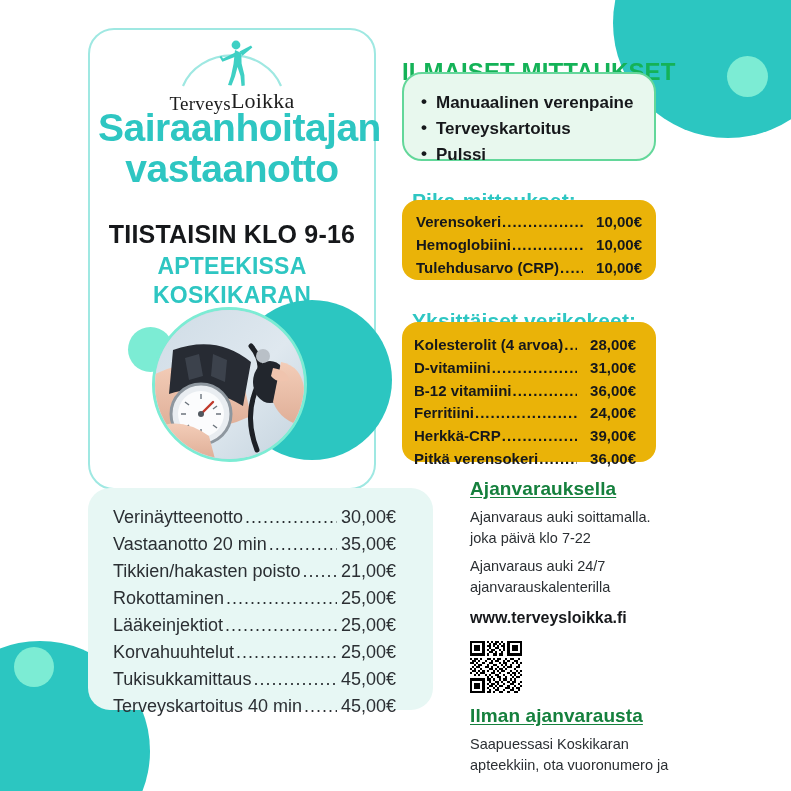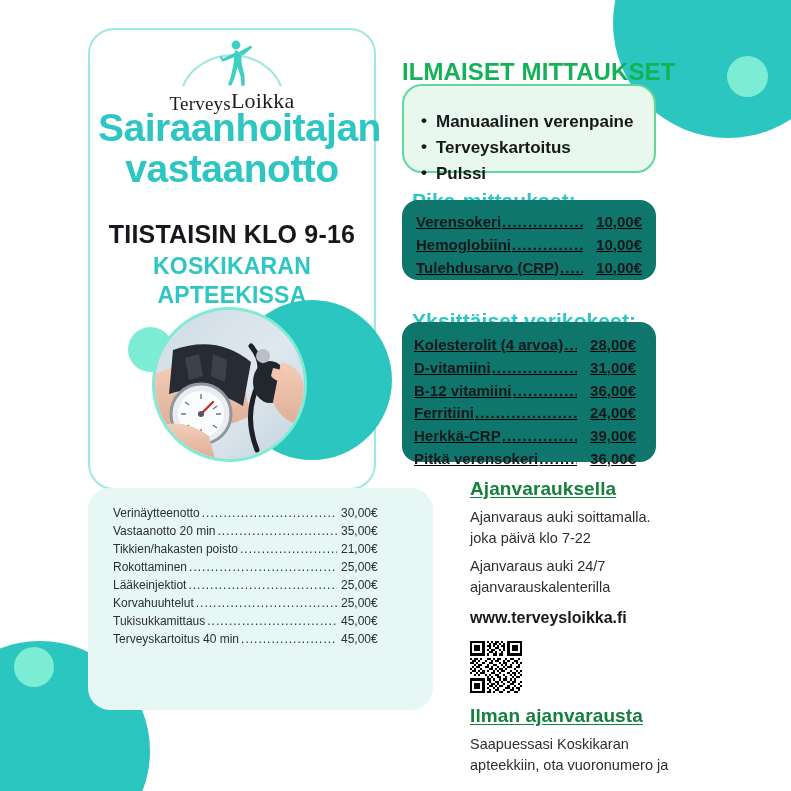--- a/index.html
+++ b/index.html
@@ -177,24 +177,23 @@
   }
   .box-green {
     position: absolute;
     border: 2px solid #63d79a;
     background: #e8f8ee;
     border-radius: 20px;
     box-sizing: border-box;
   }
   .box-mint {
     position: absolute;
-    background: #0f766e;
+    background: #eab308;
     border-radius: 16px;
     box-sizing: border-box;
-    text-decoration: underline;
   }
   .bullets {
     margin: 0;
     padding: 0 10px 0 32px;
     list-style: none;
   }
   .bullets li {
     position: relative;
     font-size: 17px;
     font-weight: bold;
@@ -242,21 +241,21 @@
     width: 345px;
     height: 222px;
     background: #e7f7f4;
     border-radius: 22px;
     box-sizing: border-box;
     padding: 16px 22px 0 25px;
   }
   .svc-row {
     display: flex;
     align-items: baseline;
-    font-size: 12px;
+    font-size: 18px;
     color: #2b2f33;
     line-height: 1.5;
   }
   .svc-row .nm { white-space: nowrap; }
   .svc-row .dots {
     flex: 1;
     overflow: hidden;
     white-space: nowrap;
     letter-spacing: 1px;
     margin: 0 4px 0 2px;
@@ -331,22 +330,22 @@
     </div>
 
     <div class="hero-title">
       <div>Sairaanhoitajan</div>
       <div>vastaanotto</div>
     </div>
 
     <div class="hero-sub-black">TIISTAISIN KLO 9-16</div>
 
     <div class="hero-sub-teal">
+      <div>APTEEKISSA</div>
       <div>KOSKIKARAN</div>
-      <div>APTEEKISSA</div>
     </div>
   </div>
 
   <div class="photo-blob"></div>
   <div class="photo-dot"></div>
   <div class="photo-circle">
     <svg width="149" height="149" viewBox="0 0 149 149">
       <defs>
         <linearGradient id="bg" x1="0" y1="0" x2="1" y2="1">
           <stop offset="0" stop-color="#cfdce6"></stop>
@@ -387,21 +386,21 @@
         <path d="M26 104 h5"></path>
           <path d="M30 92 l4 3"></path>
       </g>
 
       <path d="M0 118 Q 26 106 54 126 L 60 149 L 0 149 Z" fill="url(#skin)"></path>
     </svg>
   </div>
 
   <h2 class="head-green" style="left:402px; top:38px;">ILMAISET MITTAUKSET</h2>
 
-  <div class="box-green" style="left:402px; top:72px; width:254px; height:89px; padding:23px 0 0 0;margin-top:12px;">
+  <div class="box-green" style="left:402px; top:72px; width:254px; height:89px; padding:16px 0 0 0;">
     <ul class="bullets">
       <li>Manuaalinen verenpaine</li>
       <li>Terveyskartoitus</li>
       <li>Pulssi</li>
     </ul>
   </div>
 
   <h2 class="head-teal" style="left:412px; top:172px;">Pika-mittaukset:</h2>
 
   <div class="box-mint" style="left:402px; top:200px; width:254px; height:80px; padding:11px 14px 0 14px;">

